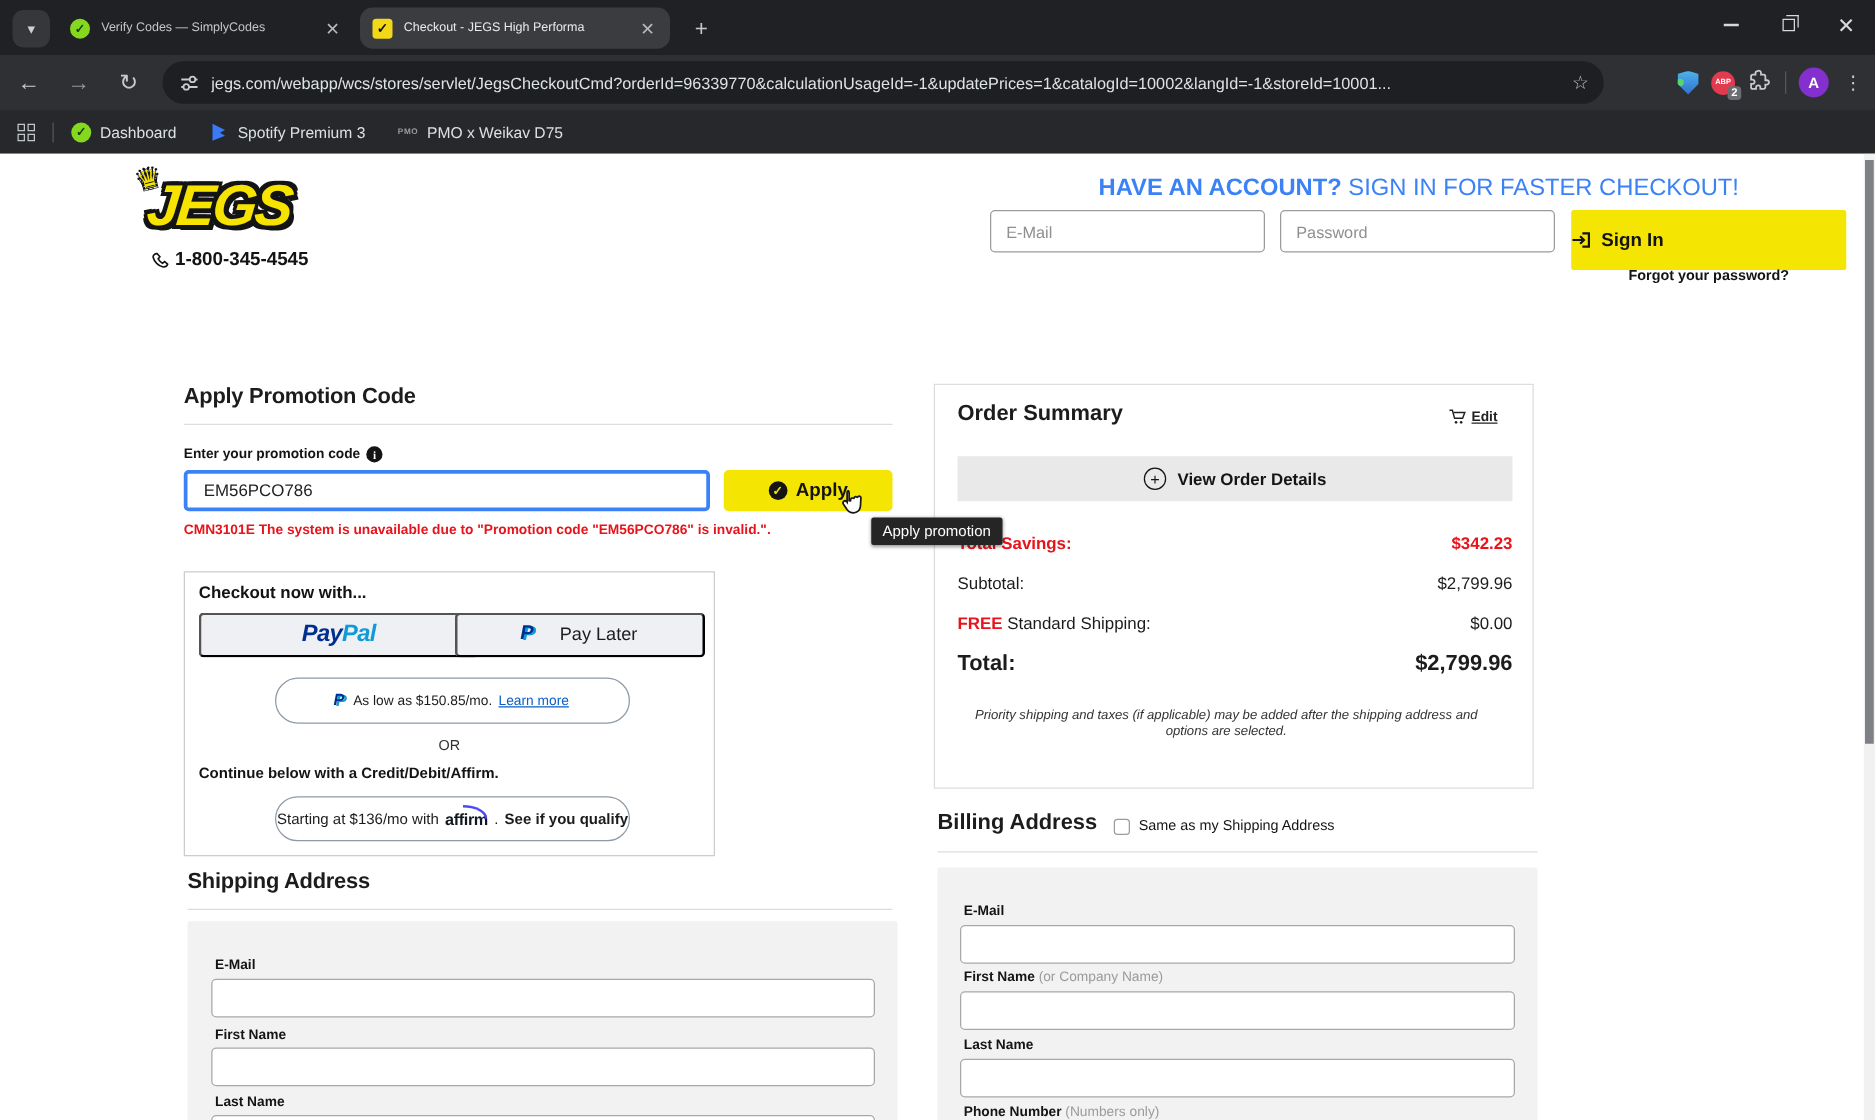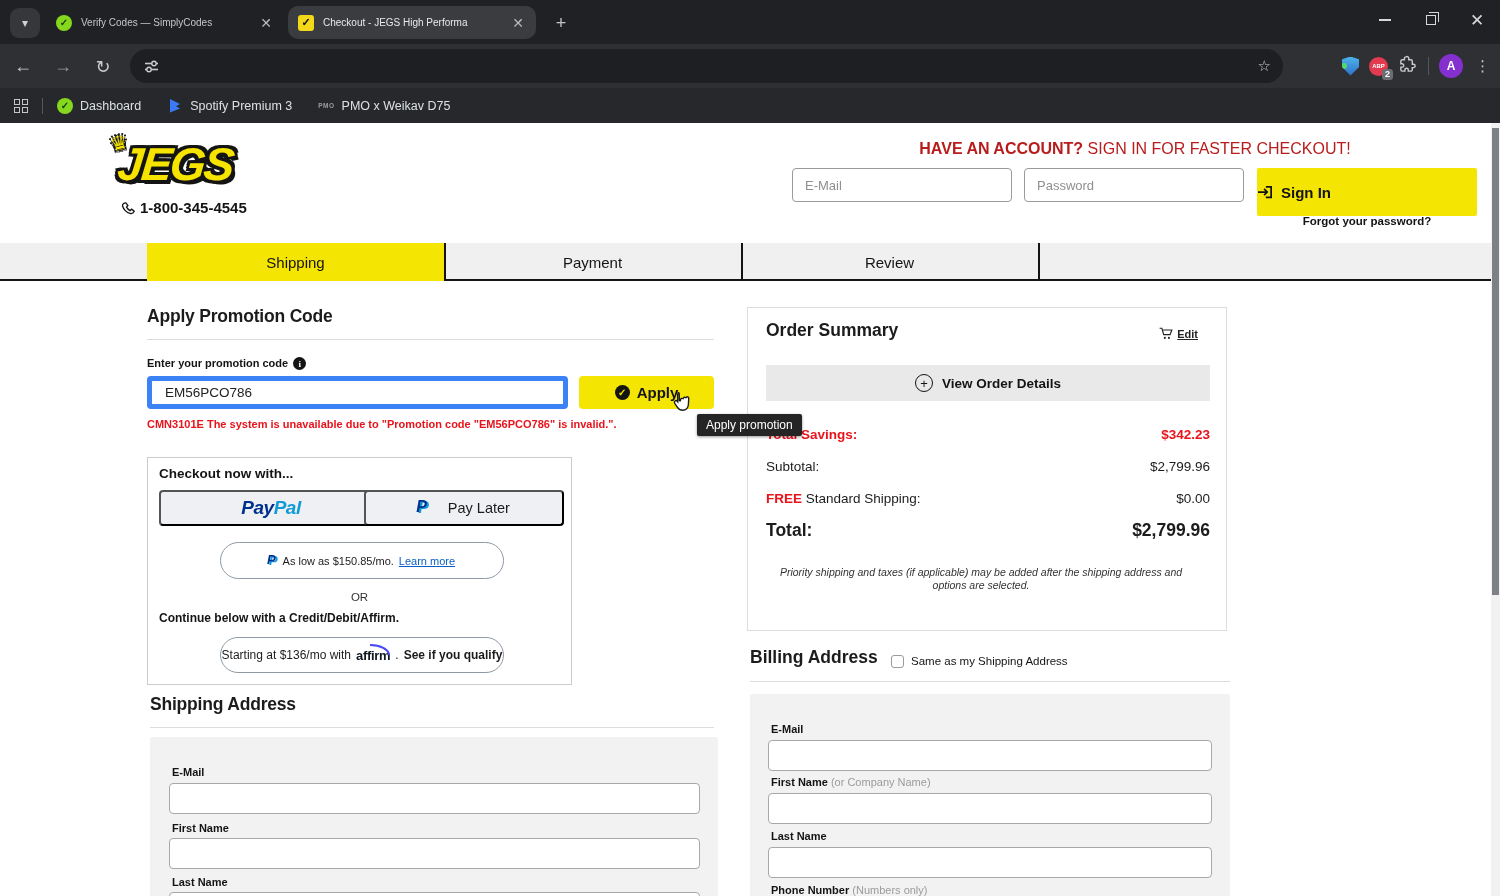--- a/index.html
+++ b/index.html
@@ -53,39 +53,39 @@
   .page { position:absolute; left:0; top:123px; width:1500px; height:773px; background:#fff; overflow:hidden; }
 
   
   .scrollbar { position:absolute; right:0; top:0; width:9px; height:773px; background:#f1f1f1; }
   .scroll-thumb { position:absolute; left:1px; top:5px; width:7px; height:467px; background:#7d8084; }
 
   
   .jegs-logo { position:absolute; left:118px; top:14px; font-style:italic; font-weight:900; font-size:46px; letter-spacing:-2px; color:#f6e400; transform:skewX(-6deg); text-shadow:-3px -3px 0 #141414,3px -3px 0 #141414,-3px 3px 0 #141414,3px 3px 0 #141414,0 -3px 0 #141414,0 3px 0 #141414,-3px 0 0 #141414,3px 0 0 #141414,4px 4px 0 #141414; }
   .jegs-crown { position:absolute; left:110px; top:8px; font-size:20px; color:#f6e400; text-shadow:-2px -2px 0 #141414,2px -2px 0 #141414,-2px 2px 0 #141414,2px 2px 0 #141414; transform:rotate(-14deg); }
   .phone-row { position:absolute; left:121px; top:76px; display:flex; align-items:center; gap:5px; font-size:15px; font-weight:bold; color:#141414; }
-  .acct-line { position:absolute; left:780px; top:17px; width:710px; text-align:center; font-size:16px; color:#b91c1c; }
+  .acct-line { position:absolute; left:780px; top:17px; width:710px; text-align:center; font-size:19px; color:#3b82f6; }
   .acct-line b { font-weight:bold; }
   .hd-input { position:absolute; top:45px; width:220px; height:34px; border:1px solid #9b9b9b; border-radius:4px; padding:0 12px; font-size:13px; color:#333; font-family:"Liberation Sans",sans-serif; }
   .hd-input::placeholder { color:#8f8f8f; }
   .signin-btn { position:absolute; left:1257px; top:45px; width:220px; height:48px; background:#f5e503; border:none; border-radius:2px; font-size:15px; font-weight:bold; color:#141414; display:flex; align-items:center; gap:8px; font-family:"Liberation Sans",sans-serif; }
   .forgot { position:absolute; left:1257px; top:92px; width:220px; text-align:center; font-size:11.5px; font-weight:bold; color:#141414; }
 
   
   .progress { position:absolute; left:0; top:120px; width:1491px; height:38px; background:#f0f0f1; border-bottom:2px solid #141414; }
   .step { position:absolute; top:0; height:38px; display:flex; align-items:center; justify-content:center; font-size:15px; color:#141414; }
   .step.active { background:#f5e503; }
   .step-sep { position:absolute; top:0; width:2px; height:38px; background:#141414; }
 
   
   .h2 { position:absolute; font-size:17.5px; font-weight:bold; color:#1c1c1c; letter-spacing:-0.2px; }
   .divider { position:absolute; height:1px; background:#ddd; }
   .promo-label { position:absolute; left:147px; top:234px; font-size:11px; font-weight:bold; color:#141414; display:flex; align-items:flex-start; gap:5px; }
   .info-icon { width:13px; height:13px; border-radius:50%; background:#141414; color:#fff; font-size:9px; font-weight:bold; display:flex; align-items:center; justify-content:center; font-family:"Liberation Serif",serif; }
-  .promo-input { position:absolute; left:147px; top:253px; width:421px; height:33px; border:5px solid #3b82f6; border-radius:4px; padding:0 13px; font-size:13.5px; color:#222; font-family:"Liberation Sans",sans-serif; }
+  .promo-input { position:absolute; left:147px; top:253px; width:421px; height:33px; border:3px solid #3b82f6; border-radius:4px; padding:0 13px; font-size:13.5px; color:#222; font-family:"Liberation Sans",sans-serif; }
   .apply-btn { position:absolute; left:579px; top:253px; width:135px; height:33px; background:#f5e503; border:none; border-radius:4px; font-size:15px; font-weight:bold; color:#141414; display:flex; align-items:center; justify-content:center; gap:7px; font-family:"Liberation Sans",sans-serif; }
   .apply-check { width:15px; height:15px; border-radius:50%; background:#141414; color:#f5e503; font-size:10px; display:flex; align-items:center; justify-content:center; }
   .promo-error { position:absolute; left:147px; top:295px; font-size:11px; font-weight:bold; color:#e8131b; }
 
   .express-box { position:absolute; left:147px; top:334px; width:425px; height:228px; border:1px solid #ccc; background:#fff; }
   .express-title { position:absolute; left:11px; top:8px; font-size:13.5px; font-weight:bold; color:#141414; }
   .pp-btn { position:absolute; top:32px; height:36px; background:#eef0f3; border-radius:4px; display:flex; align-items:center; justify-content:center; }
   .pp-word { font-style:italic; font-weight:800; font-size:19px; letter-spacing:-0.5px; }
   .pp-pay { color:#00308f; } .pp-pal { color:#0f9bd7; }
   .pp-p { position:relative; font-style:italic; font-weight:800; color:#0f9bd7; display:inline-block; }
@@ -166,20 +166,21 @@
     <div class="navbtn" style="font-family:'DejaVu Sans',sans-serif;">↻</div>
     <div class="urlpill">
       <span class="siteinfo">
         <svg width="15" height="15" viewBox="0 0 15 15">
             <line x1="1" y1="4.5" x2="14" y2="4.5" stroke="#c8cbce" stroke-width="1.6"></line>
             <circle cx="10" cy="4.5" r="2.2" fill="#1d1f22" stroke="#c8cbce" stroke-width="1.4"></circle>
             <line x1="1" y1="10.5" x2="14" y2="10.5" stroke="#c8cbce" stroke-width="1.6"></line>
             <circle cx="5" cy="10.5" r="2.2" fill="#1d1f22" stroke="#c8cbce" stroke-width="1.4"></circle>
           </svg>
       </span>
+      <span class="urltext">jegs.com/webapp/wcs/stores/servlet/JegsCheckoutCmd?orderId=96339770&amp;calculationUsageId=-1&amp;updatePrices=1&amp;catalogId=10002&amp;langId=-1&amp;storeId=10001...</span>
       <span class="star">☆</span>
     </div>
     <div class="ext-area">
       <span class="shield">
           <span class="shield-dot"></span>
         </span>
       <span class="abp">ABP<span class="badge">2</span></span>
       <span>
         <svg width="20" height="20" viewBox="0 0 21 21">
             <path d="M8.5 3a1.8 1.8 0 0 0-1.8 1.8V6H4.5A1.5 1.5 0 0 0 3 7.5v2.7h1.2a1.8 1.8 0 1 1 0 3.6H3v2.7A1.5 1.5 0 0 0 4.5 18h2.7v-1.2a1.8 1.8 0 1 1 3.6 0V18h2.7a1.5 1.5 0 0 0 1.5-1.5v-2.2h1.2a1.8 1.8 0 1 0 0-3.6H15V7.5A1.5 1.5 0 0 0 13.5 6h-2.2V4.8A1.8 1.8 0 0 0 8.5 3z" fill="none" stroke="#c8cbce" stroke-width="1.5"></path>
@@ -234,28 +235,20 @@
     <input class="hd-input" style="left: 1024px;" type="password" placeholder="Password">
     <button class="signin-btn">
       <svg width="16" height="14" viewBox="0 0 18 16">
           <path d="M10 2h6v12h-6" fill="none" stroke="#141414" stroke-width="2"></path>
           <path d="M1 8h10M8 4.5L11.5 8 8 11.5" fill="none" stroke="#141414" stroke-width="2"></path>
         </svg>
       <span>Sign In</span>
     </button>
     <div class="forgot">Forgot your password?</div>
 
-    <div class="progress">
-      <div class="step active" style="left:147px; width:297px;">Shipping</div>
-      <div class="step" style="left:444px; width:297px;">Payment</div>
-      <div class="step" style="left:741px; width:297px;">Review</div>
-      <div class="step-sep" style="left:444px;"></div>
-      <div class="step-sep" style="left:741px;"></div>
-      <div class="step-sep" style="left:1038px;"></div>
-    </div>
 
     <div class="h2" style="left:147px; top:183px;">Apply Promotion Code</div>
     <div class="divider" style="left:147px; top:216px; width:567px;"></div>
     <div class="promo-label">
       <span>Enter your promotion code</span>
       <span class="info-icon">i</span>
     </div>
     <input class="promo-input" value="EM56PCO786" style="">
     <button class="apply-btn">
       <span class="apply-check">✓</span>

